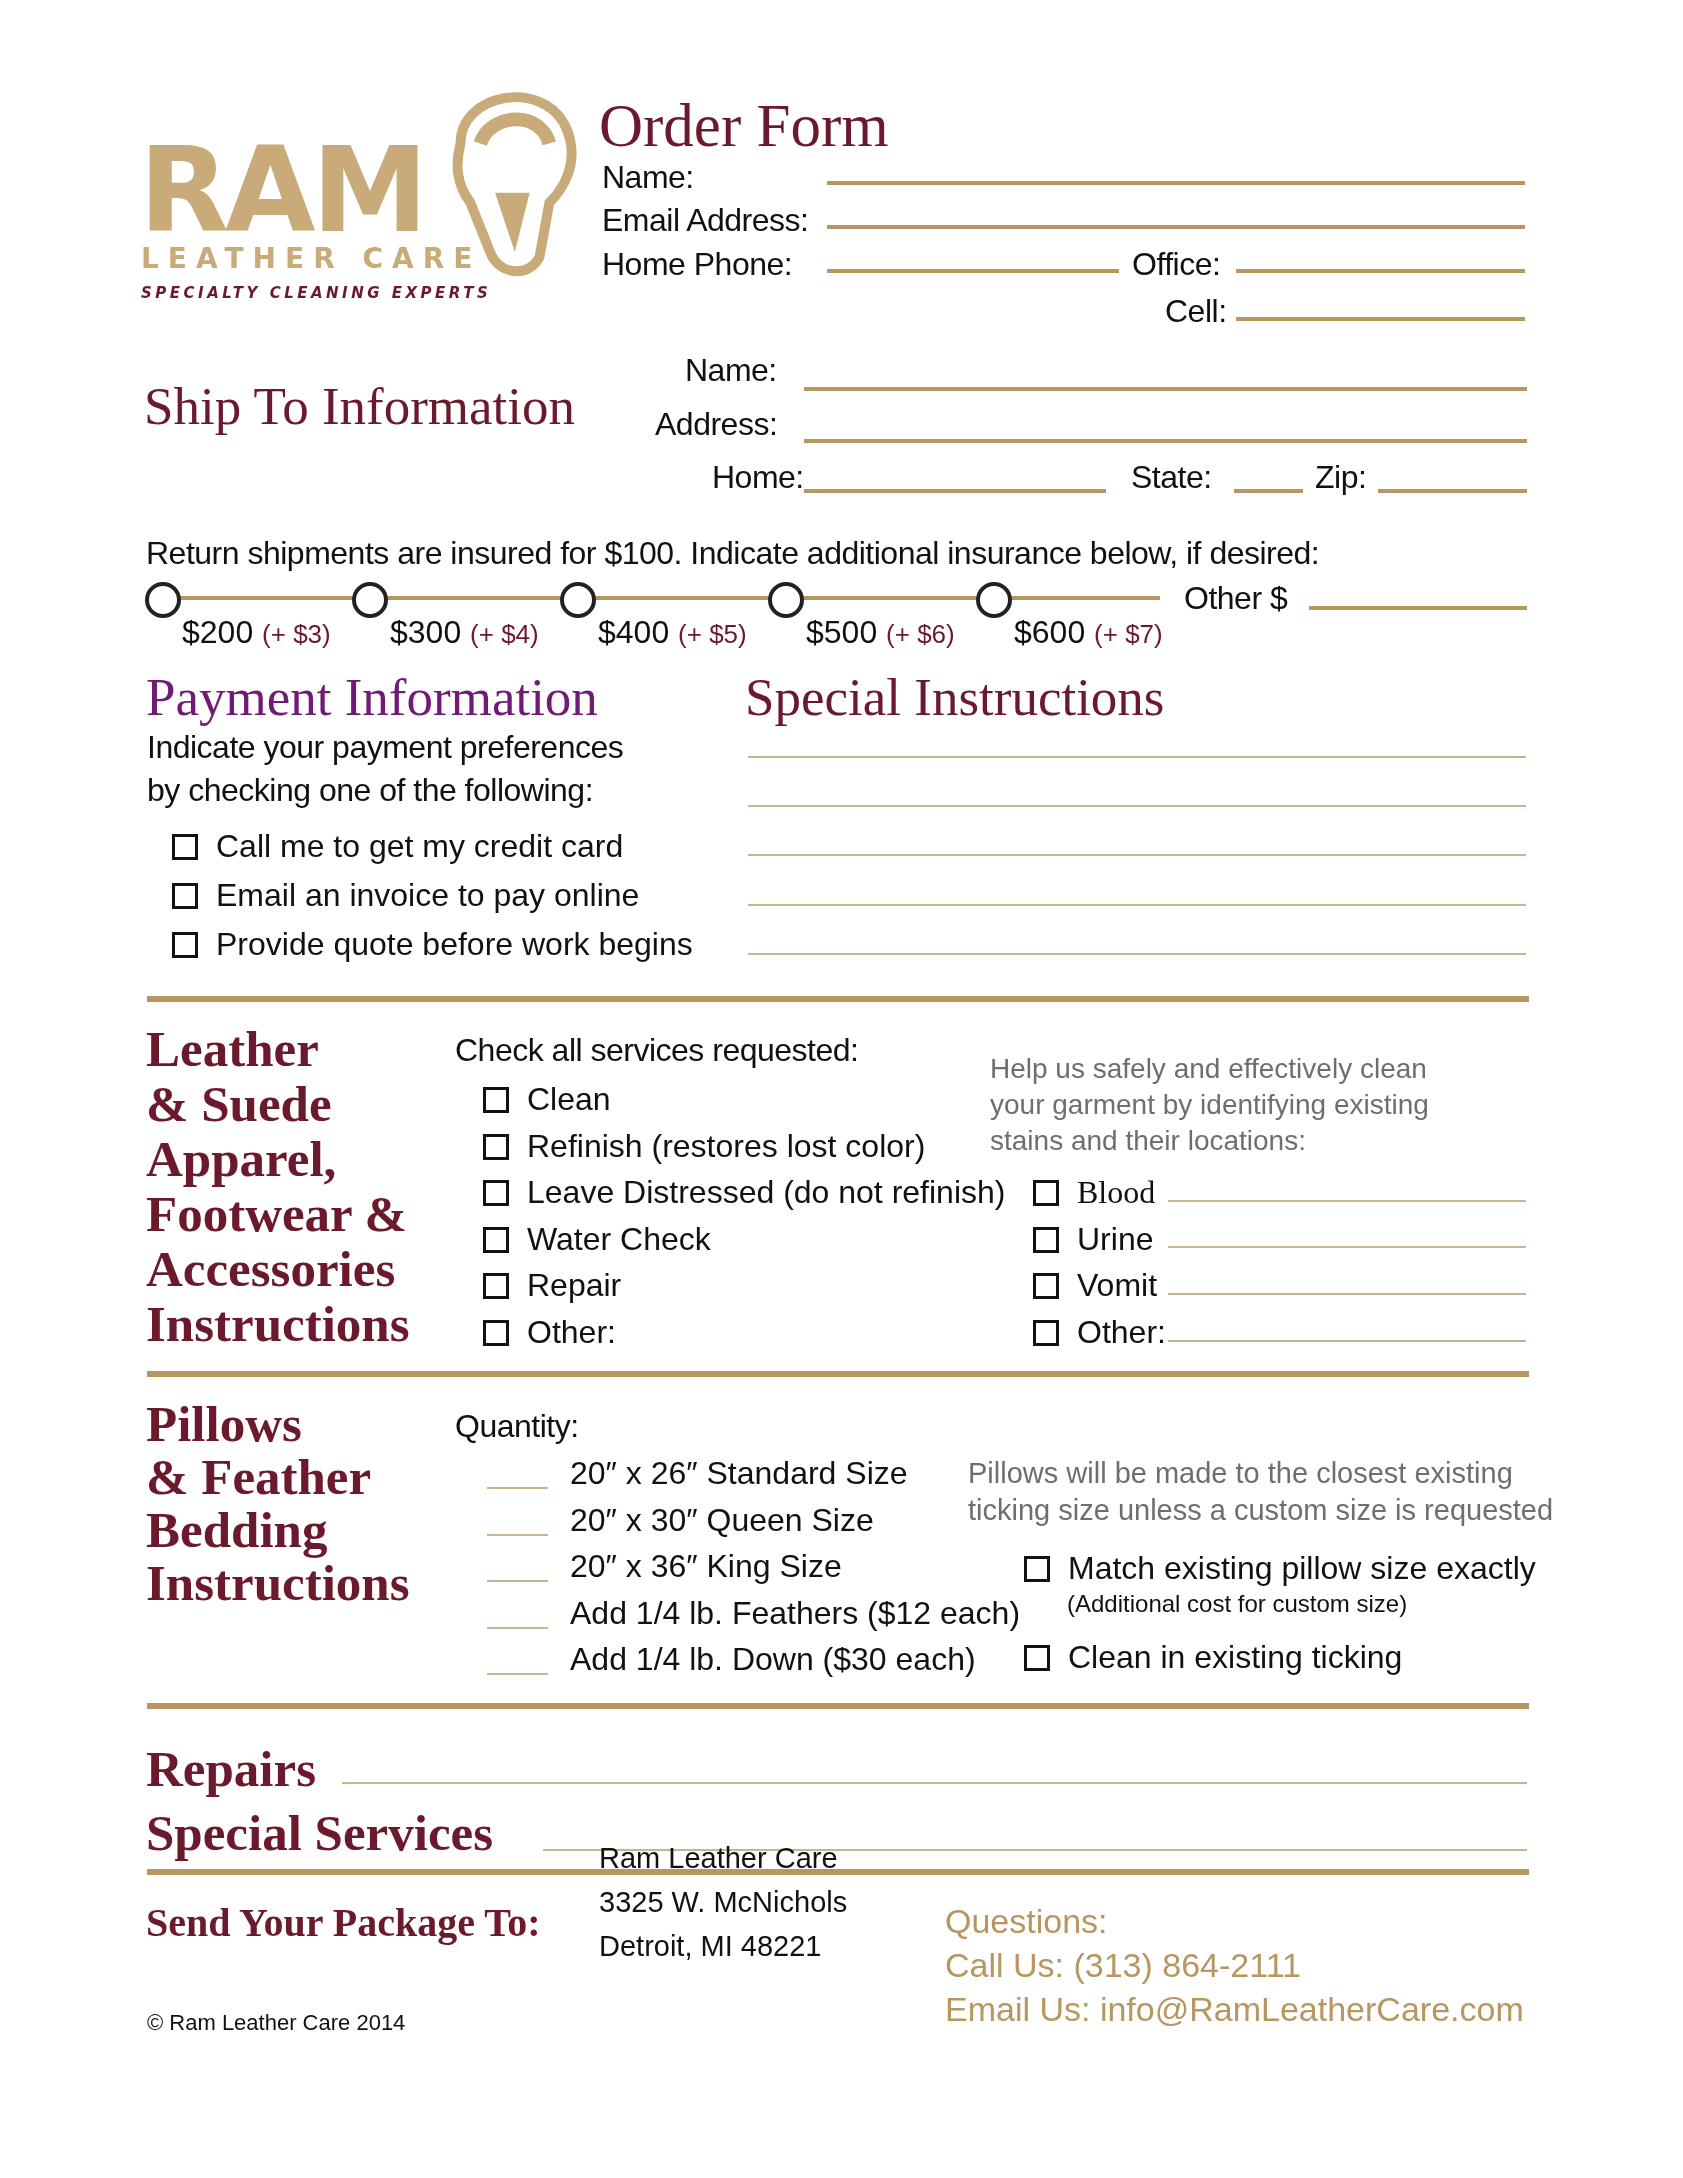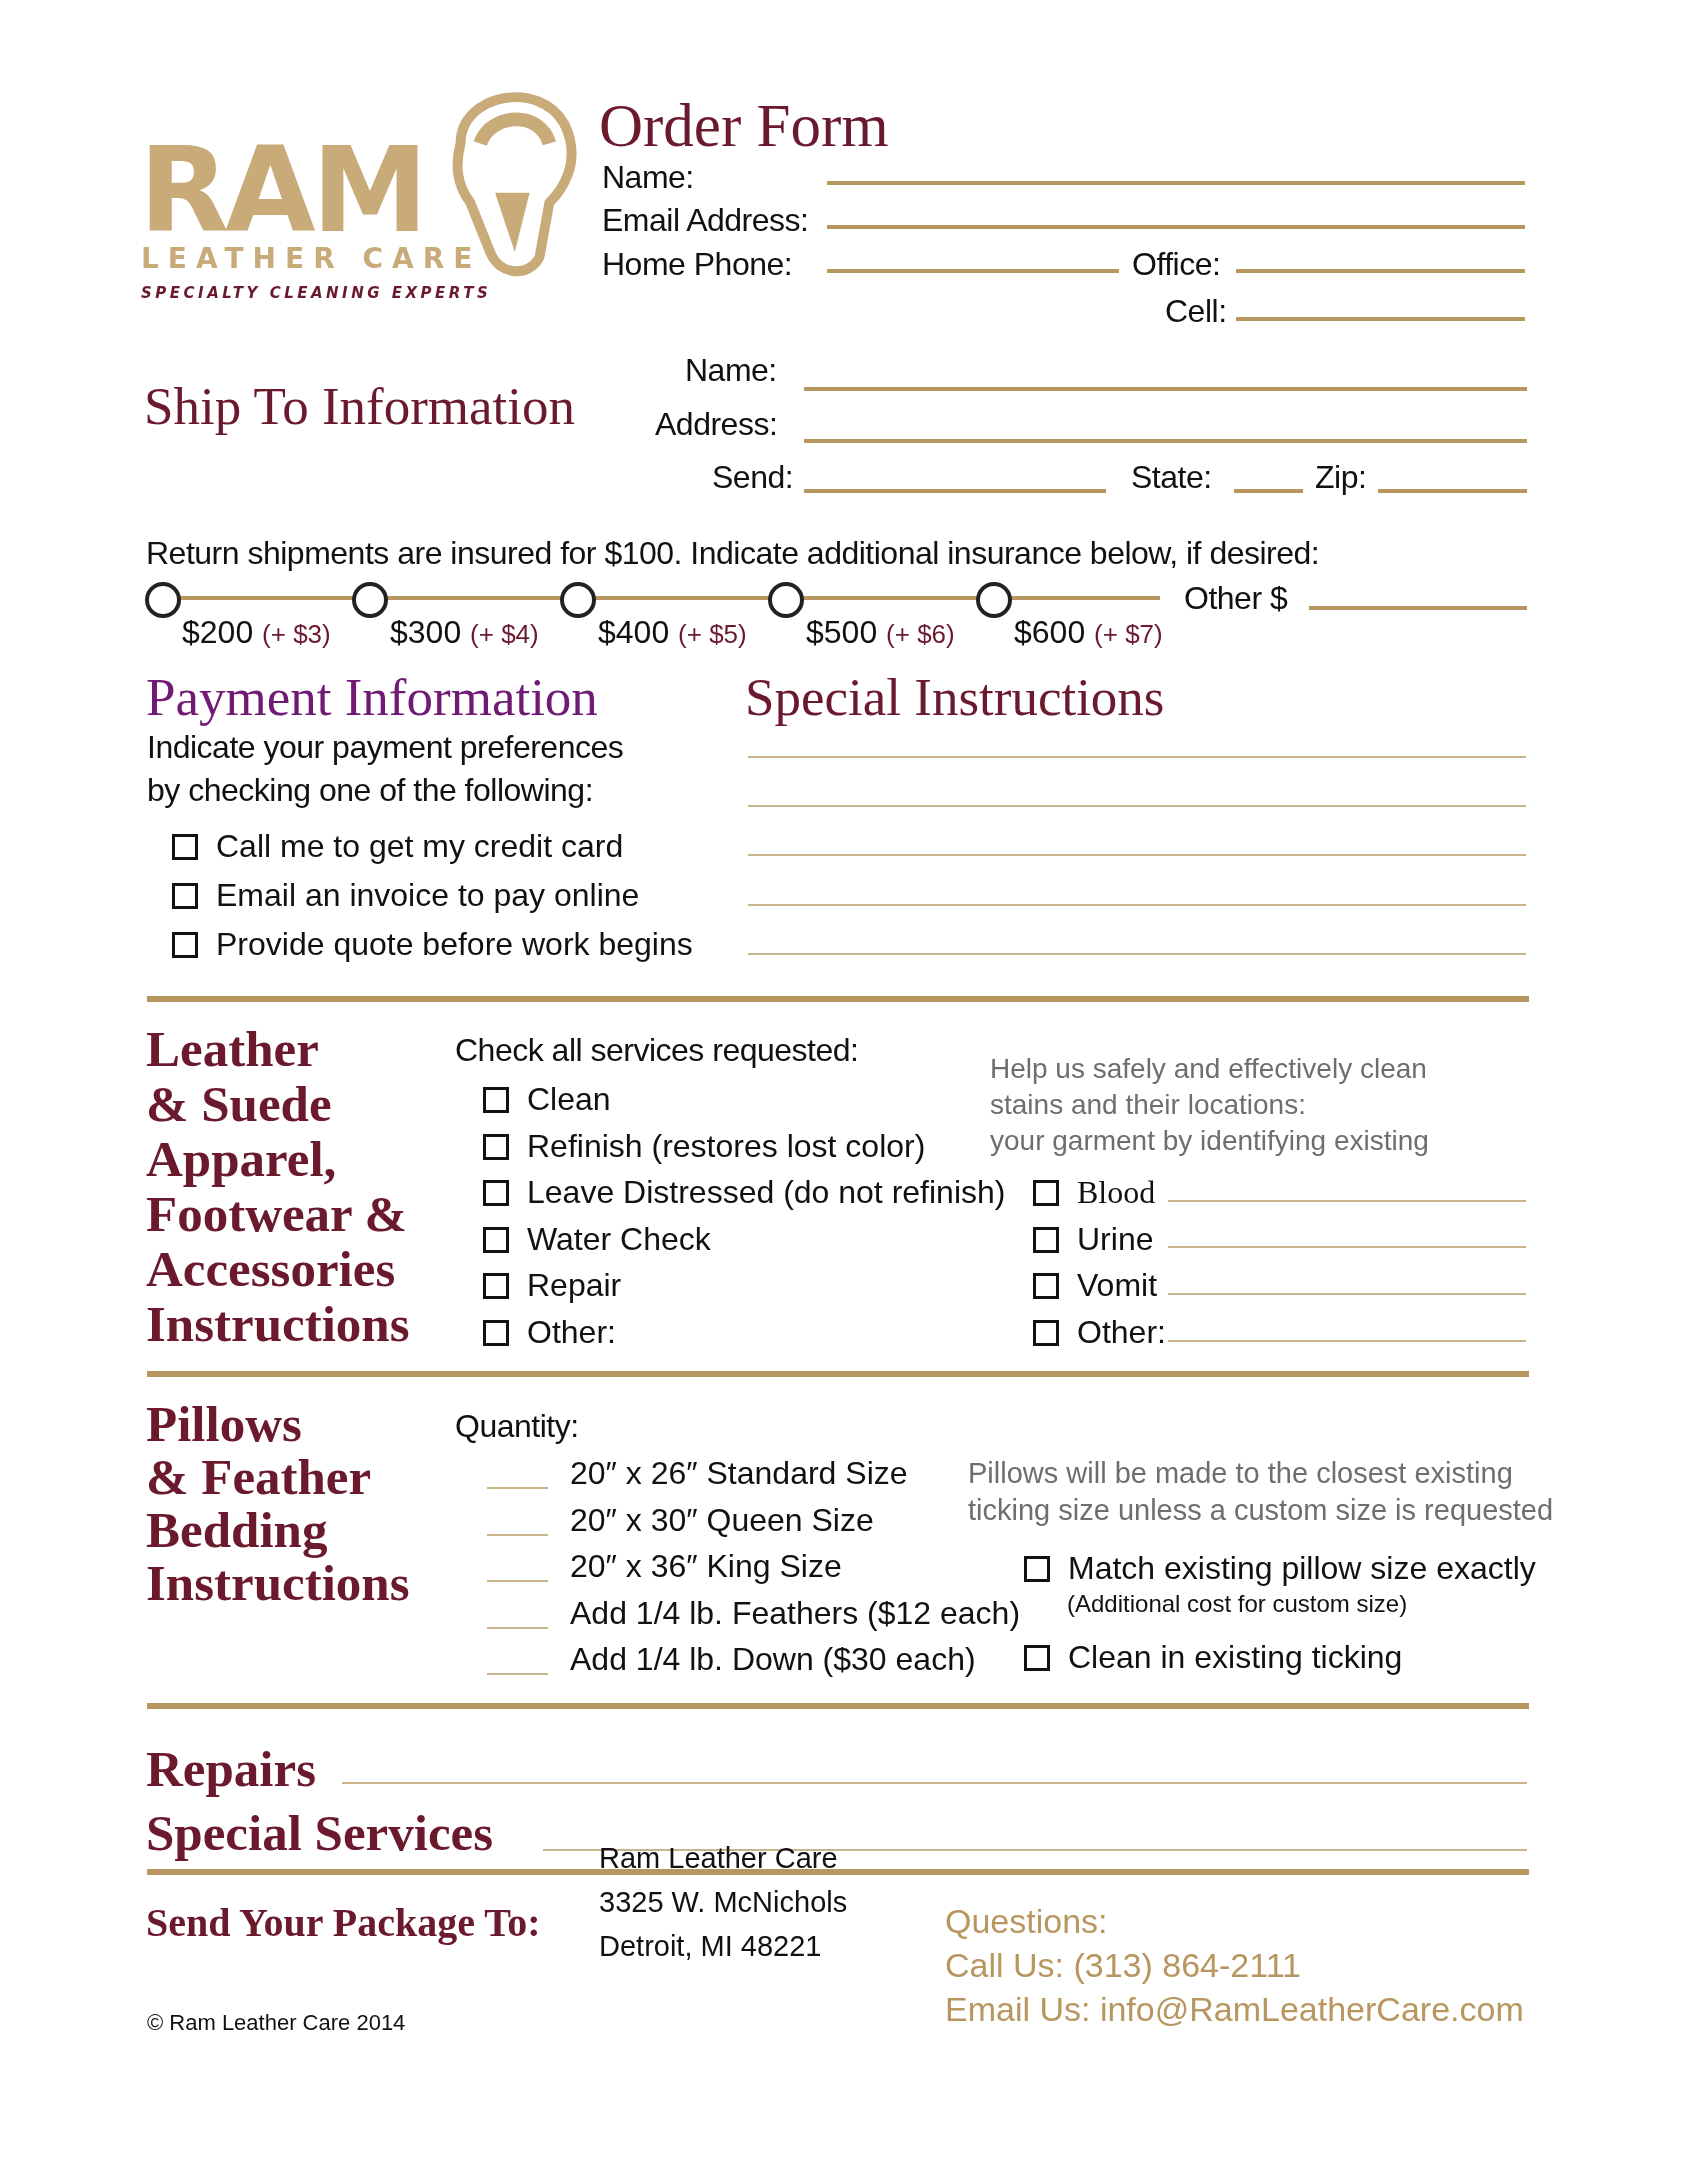--- a/index.html
+++ b/index.html
@@ -45,21 +45,21 @@
 <div class="abs lbl" style="left:1132px;top:248px;">Office:</div>
 <div class="line" style="left:1236px;top:269px;width:289px;"></div>
 <div class="abs lbl" style="left:1165px;top:295px;">Cell:</div>
 <div class="line" style="left:1236px;top:317px;width:289px;"></div>
 
 <div class="abs serif maroon" style="left:144px;top:376px;font-size:53px;font-weight:normal;">Ship To Information</div>
 <div class="abs lbl" style="left:685px;top:354px;">Name:</div>
 <div class="line" style="left:804px;top:387px;width:723px;"></div>
 <div class="abs lbl" style="left:655px;top:408px;">Address:</div>
 <div class="line" style="left:804px;top:439px;width:723px;"></div>
-<div class="abs lbl" style="left:712px;top:461px;">Send:</div>
+<div class="abs lbl" style="left:712px;top:461px;">Home:</div>
 <div class="line" style="left:804px;top:489px;width:302px;"></div>
 <div class="abs lbl" style="left:1131px;top:461px;">State:</div>
 <div class="line" style="left:1234px;top:489px;width:69px;"></div>
 <div class="abs lbl" style="left:1315px;top:461px;">Zip:</div>
 <div class="line" style="left:1378px;top:489px;width:149px;"></div>
 
 <div class="abs lbl" style="left:146px;top:537px;">Return shipments are insured for $100. Indicate additional insurance below, if desired:</div>
 <div class="line" style="left:158px;top:596px;width:1002px;"></div>
 <div class="radio" style="left:145px;top:582px;"></div>
 <div class="radio" style="left:352px;top:582px;"></div>
@@ -128,22 +128,22 @@
     <span class="chk"></span>
     <span>Repair</span>
   </div>
 <div class="row" style="left:483px;top:1314px;">
     <span class="chk"></span>
     <span>Other:</span>
   </div>
 
 <div class="abs grey" style="left:990px;top:1051px;font-size:28px;line-height:36px;">
   <div>Help us safely and effectively clean</div>
+    <div>your garment by identifying existing</div>
     <div>stains and their locations:</div>
-    <div>your garment by identifying existing</div>
 </div>
 <div class="row" style="left:1033px;top:1174px;font-family:Liberation Serif, serif;">
     <span class="chk"></span>
     <span>Blood</span>
   </div>
 <div class="thin" style="left:1168px;top:1200px;width:358px;"></div>
 <div class="row" style="left:1033px;top:1221px;">
     <span class="chk"></span>
     <span>Urine</span>
   </div>

